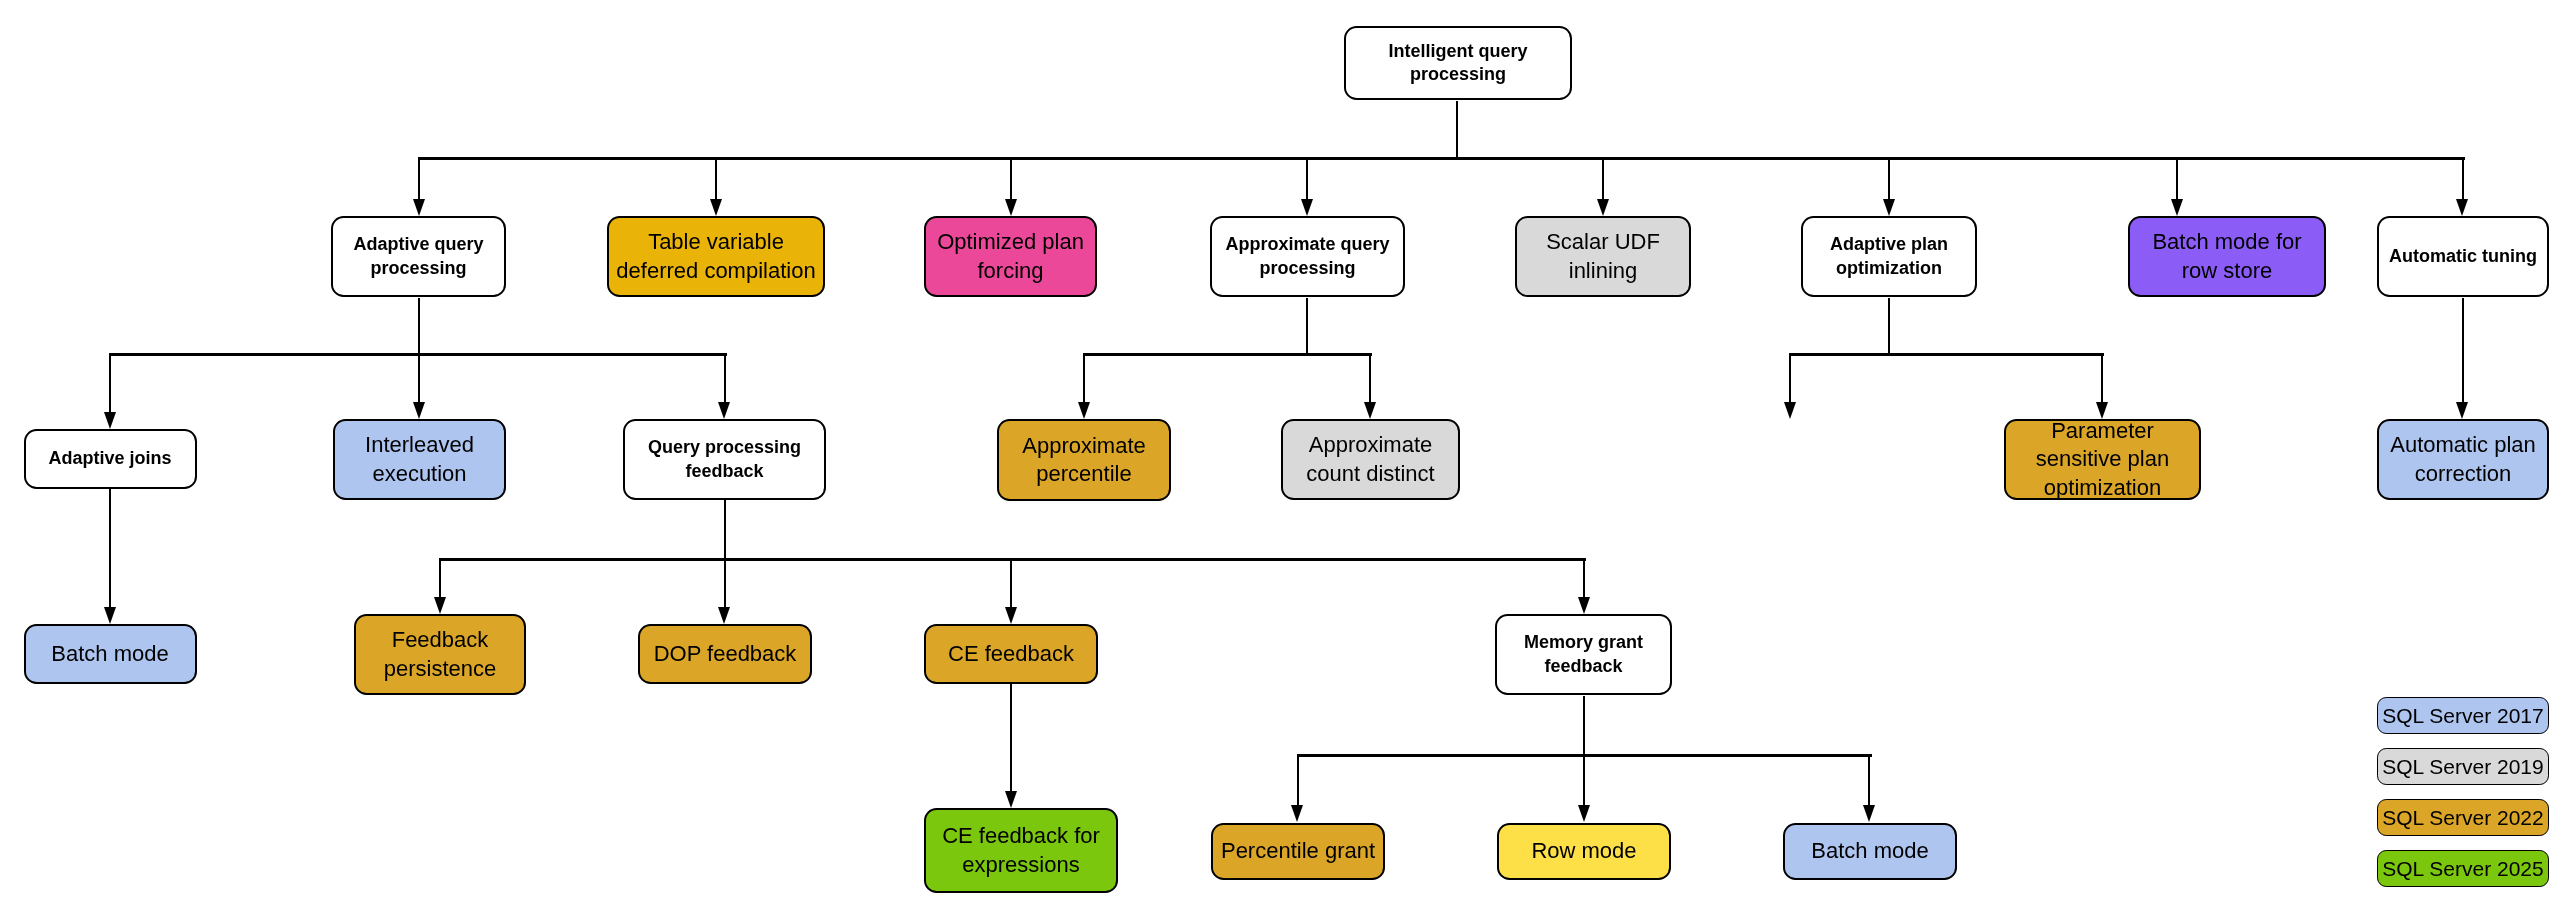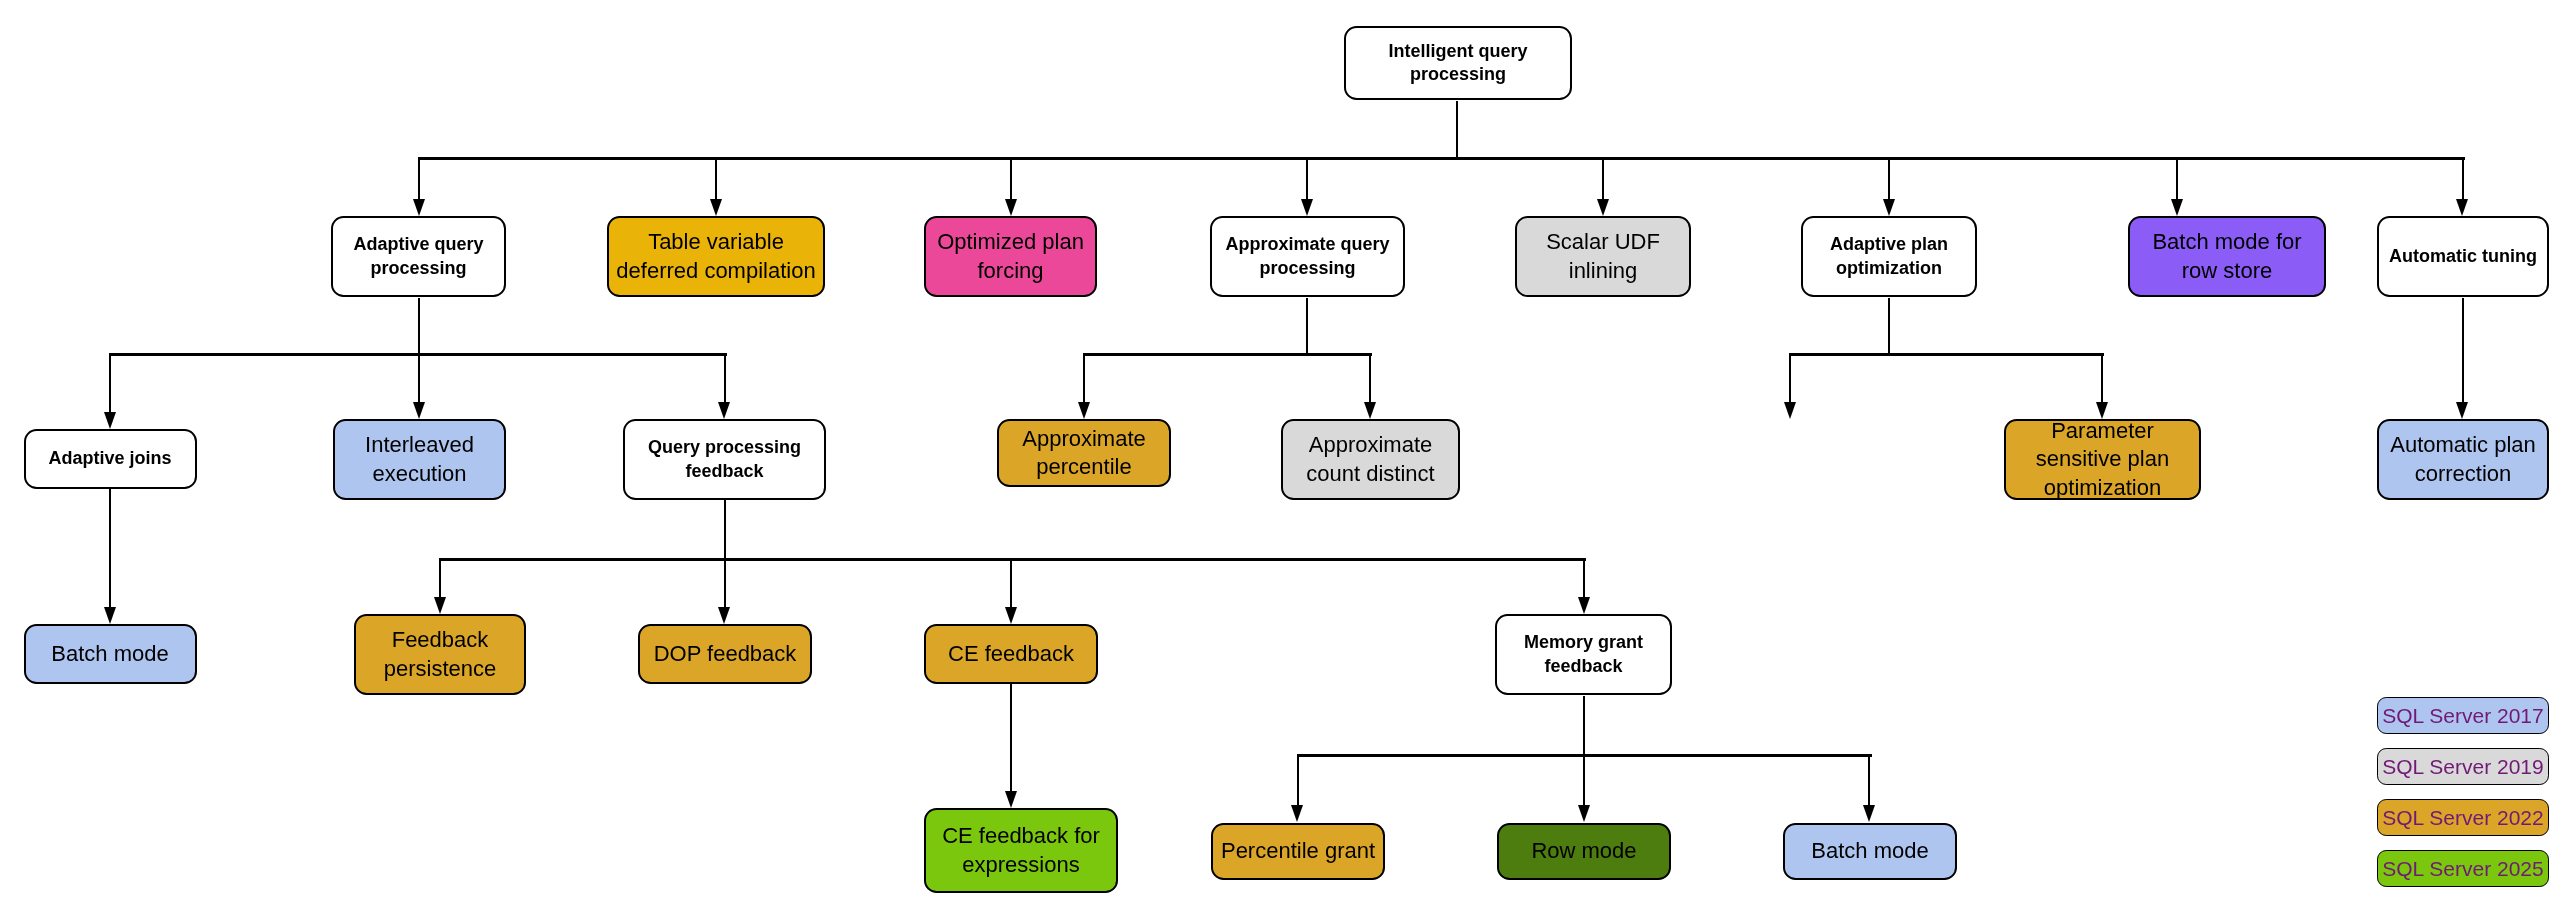--- a/index.html
+++ b/index.html
@@ -16,21 +16,21 @@
     box-sizing:border-box;
     padding:2.3px 4.6px;
   }
   .node.parent{font-weight:700;font-size:18px}
 
   .legend-item{
     position:absolute;
     display:flex;align-items:center;justify-content:center;
     text-align:center;
     border:1.7px solid #000;border-radius:9.2px;
-    font-size:21px;color:#701a75;
+    font-size:21px;color:#000000;
     box-sizing:border-box;
   }
 
   
   .h{position:absolute;height:3.4px;background:#000}
   .v{position:absolute;width:2.3px;background:#000}
   .a{position:absolute;width:0;height:0;
      border-left:6.3px solid transparent;border-right:6.3px solid transparent;
      border-top:17px solid #000}
 </style>
@@ -138,21 +138,21 @@
 
   <div class="node parent" style="left:23.5px;top:429px;width:173px;height:60px">
     <span>Adaptive joins</span>
   </div>
   <div class="node" style="left: 333px; top: 419px; width: 173px; height: 81px; background: rgb(174, 197, 240);">
     <span>Interleaved execution</span>
   </div>
   <div class="node parent" style="left:623px;top:419px;width:203px;height:81px">
     <span>Query processing feedback</span>
   </div>
-  <div class="node" style="left: 997px; top: 419px; width: 174px; height: 68px; background: rgb(219, 166, 40);">
+  <div class="node" style="left: 997px; top: 419px; width: 174px; height: 82px; background: rgb(219, 166, 40);">
     <span>Approximate percentile</span>
   </div>
   <div class="node" style="left: 1281px; top: 419px; width: 179px; height: 81px; background: rgb(217, 217, 217);">
     <span>Approximate count distinct</span>
   </div>
   <div class="node" style="left: 2004px; top: 419px; width: 197px; height: 81px; background: rgb(219, 166, 40);">
     <span>Parameter sensitive plan optimization</span>
   </div>
   <div class="node" style="left: 2377px; top: 419px; width: 172px; height: 81px; background: rgb(174, 197, 240);">
     <span>Automatic plan correction</span>
@@ -173,21 +173,21 @@
   <div class="node parent" style="left:1495px;top:614px;width:177px;height:81px">
     <span>Memory grant feedback</span>
   </div>
 
   <div class="node" style="left: 924px; top: 808px; width: 194px; height: 85px; background: rgb(122, 199, 14);">
     <span>CE feedback for expressions</span>
   </div>
   <div class="node" style="left: 1211px; top: 823px; width: 174px; height: 57px; background: rgb(219, 166, 40);">
     <span>Percentile grant</span>
   </div>
-  <div class="node" style="left: 1497px; top: 823px; width: 174px; height: 57px; background: #4d7c0f;">
+  <div class="node" style="left: 1497px; top: 823px; width: 174px; height: 57px; background: #fde047;">
     <span>Row mode</span>
   </div>
   <div class="node" style="left: 1783px; top: 823px; width: 174px; height: 57px; background: rgb(174, 197, 240);">
     <span>Batch mode</span>
   </div>
 
   <div class="legend-item" style="left: 2377px; top: 697px; width: 172px; height: 37px; background: rgb(174, 197, 240);">
     <span>SQL Server 2017</span>
   </div>
   <div class="legend-item" style="left: 2377px; top: 748px; width: 172px; height: 37px; background: rgb(217, 217, 217);">

